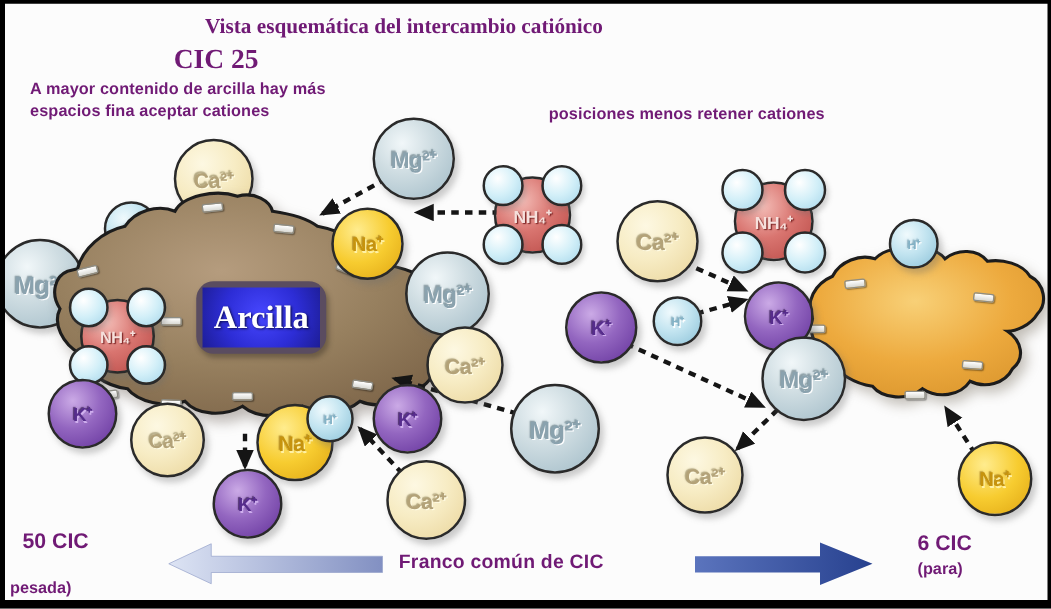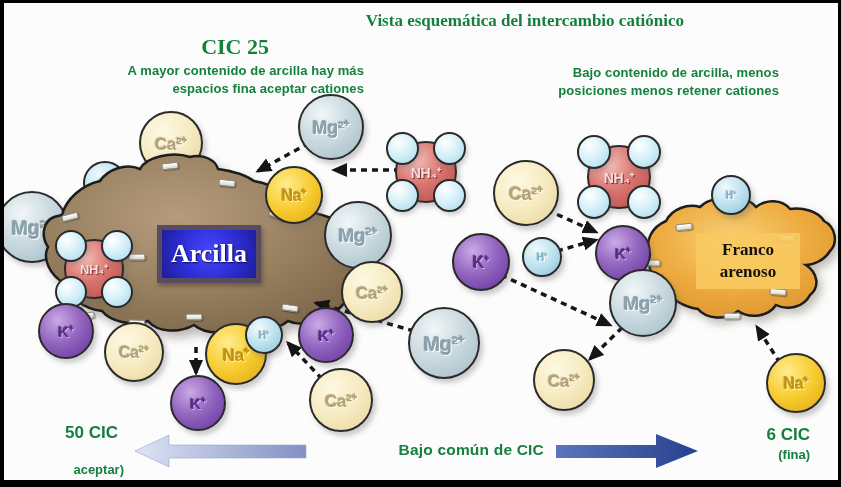--- a/index.html
+++ b/index.html
@@ -13,32 +13,33 @@
     border-bottom-width:7px;
     overflow:hidden;
     font-family:"Liberation Sans", sans-serif;
   }
   .layer { position:absolute; inset:0; }
   #ions-behind { z-index:1; }
   #diagram-svg { z-index:2; }
   #ions-front  { z-index:3; }
   #text-layer  { z-index:4; pointer-events:none; }
 
-  .txt { position:absolute; text-align:right; color:#15803d; }
+  .txt { position:absolute; text-align:left; color:#701a75; }
   .title  { font-family:"Liberation Serif", serif; font-weight:bold; font-size:17px; }
   .cic    { font-family:"Liberation Serif", serif; font-weight:bold; font-size:22px; }
   .sub    { font-weight:bold; font-size:13px; letter-spacing:0.1px; }
   .foot-big   { font-weight:bold; font-size:17px; }
   .foot-small { font-weight:bold; font-size:13px; }
   .foot-mid   { font-weight:bold; font-size:15.5px; letter-spacing:0.2px; }
 
   .arcilla-box {
     position:absolute; left:153px; top:222px; width:104px; height:58px;
     background:#5a4c60; box-sizing:border-box; padding:5px;
     box-shadow:2px 3px 4px rgba(60,50,40,0.45);
+    border-radius:14px;
   }
   .arcilla-inner {
     width:100%; height:100%;
     background:radial-gradient(circle at 50% 45%, #4747ff 0%, #2d2dd6 55%, #1d1d96 100%);
     display:flex; align-items:center; justify-content:center;
     color:#fff; font-family:"Liberation Serif", serif; font-weight:bold; font-size:26px;
     text-shadow:1px 1px 2px rgba(0,0,40,0.8);
   }
   .franco-box {
     position:absolute; left:692px; top:230px; width:104px; height:56px;
@@ -220,31 +221,26 @@
       <div class="ion ion-na" style="left: 762px; top: 350px; width: 56px; height: 56px; font-size: 16px;">Na⁺</div>
     </div>
 
   <div id="text-layer" class="layer">
     <div class="txt title" style="left:160px; top:8px; width:520px;">Vista esquemática del intercambio catiónico</div>
 
     <div class="txt cic" style="left:135px; top:31px; width:130px;">CIC 25</div>
     <div class="txt sub" style="left:20px; top:60px; width:340px;">A mayor contenido de arcilla hay más</div>
     <div class="txt sub" style="left:20px; top:78px; width:340px;">espacios fina aceptar cationes</div>
 
-    <div class="txt sub" style="left:435px; top:62px; width:340px;">Bajo contenido de arcilla, menos</div>
     <div class="txt sub" style="left:435px; top:80px; width:340px;">posiciones menos retener cationes</div>
 
     <div class="arcilla-box">
       <div class="arcilla-inner">Arcilla</div>
     </div>
 
-    <div class="franco-box">
-      <span>Franco</span>
-      <span>arenoso</span>
-    </div>
 
     <div class="txt foot-big" style="left:14px; top:420px; width:100px;">50 CIC</div>
-    <div class="txt foot-small" style="left:4px; top:459px; width:116px;">aceptar)</div>
-    <div class="txt foot-mid" style="left:315px; top:438px; width:225px;">Bajo común de CIC</div>
+    <div class="txt foot-small" style="left:4px; top:459px; width:116px;">pesada)</div>
+    <div class="txt foot-mid" style="left:315px; top:438px; width:225px;">Franco común de CIC</div>
     <div class="txt foot-big" style="left:730px; top:422px; width:76px;">6 CIC</div>
-    <div class="txt foot-small" style="left:730px; top:444px; width:76px;">(fina)</div>
+    <div class="txt foot-small" style="left:730px; top:444px; width:76px;">(para)</div>
   </div>
 </div>
 
 </body></html>

